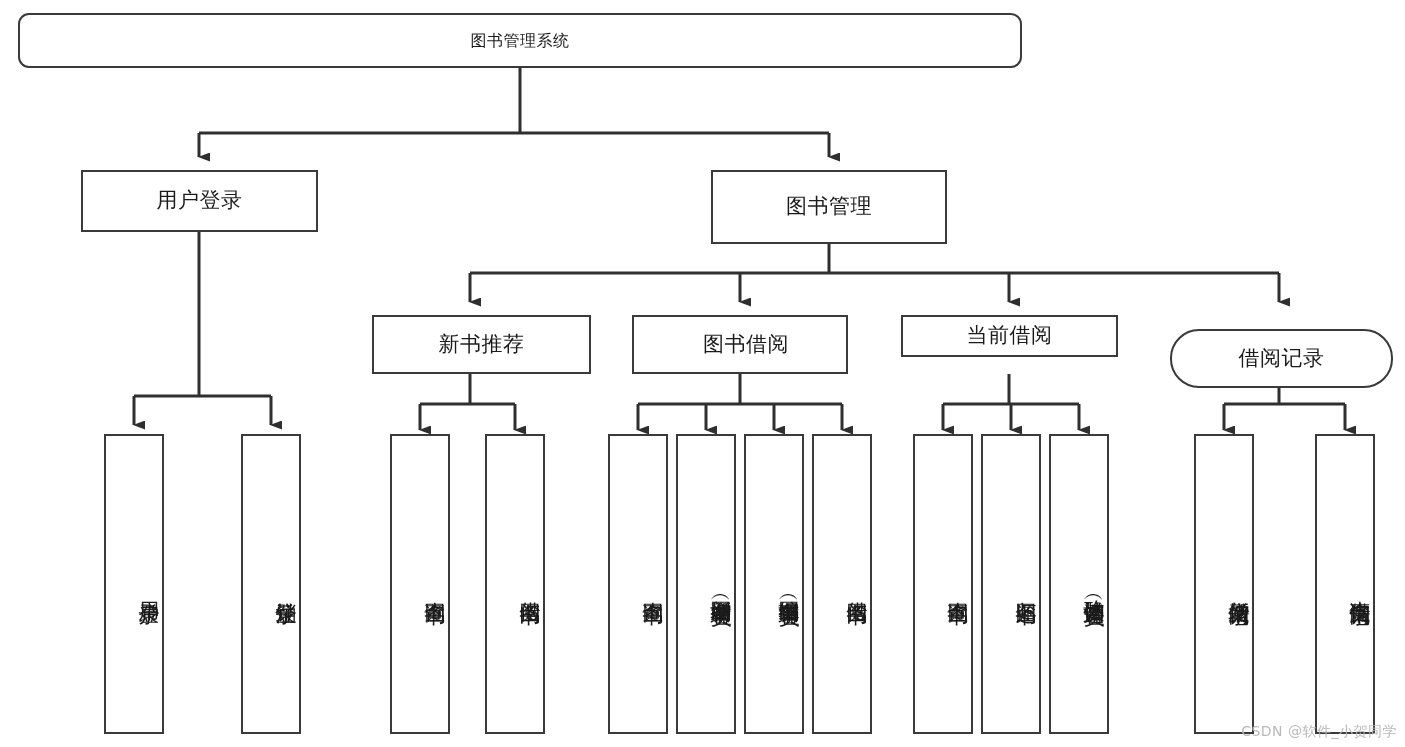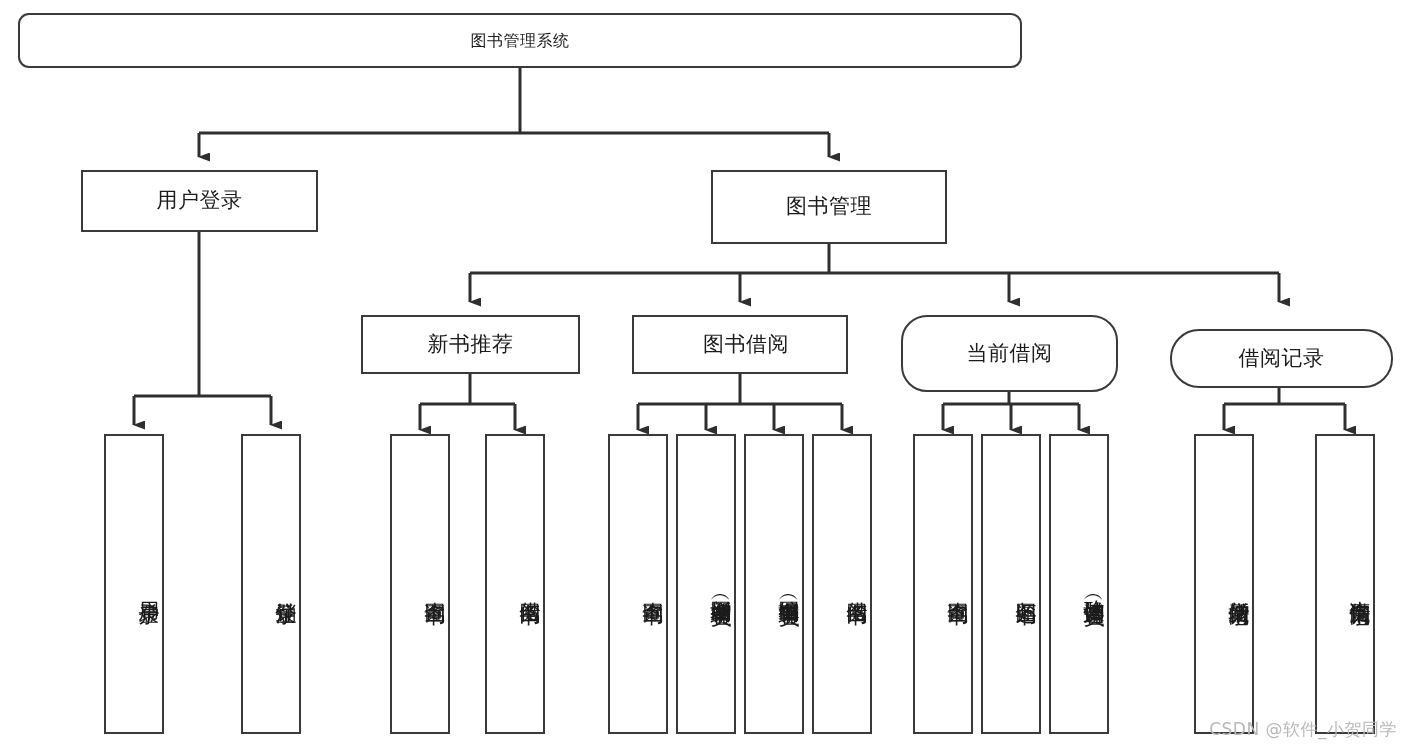--- a/index.html
+++ b/index.html
@@ -59,21 +59,21 @@
   }
   .node-v .vtext {
     writing-mode: vertical-rl;
     text-orientation: upright;
     display: block;
   }
   #watermark {
     position: absolute;
     right: 8px;
     bottom: 6px;
-    font-size: 17px;
+    font-size: 14px;
     color: #b9b9b9;
     letter-spacing: 0.5px;
     white-space: nowrap;
     user-select: none;
   }
 </style>
 </head>
 <body>
 
 <div id="diagram-root">
@@ -133,29 +133,29 @@
   </div>
 
   <div class="node node-h" style="left:81px; top:170px; width:237px; height:62px;">
     <span>用户登录</span>
   </div>
 
   <div class="node node-h" style="left:711px; top:170px; width:236px; height:74px;">
     <span>图书管理</span>
   </div>
 
-  <div class="node node-h" style="left:361px; top:315px; width:219px; height:59px;">
+  <div class="node node-h" style="left:372px; top:315px; width:219px; height:59px;">
     <span>新书推荐</span>
   </div>
 
   <div class="node node-h" style="left:632px; top:315px; width:216px; height:59px;padding-left:12px;">
     <span>图书借阅</span>
   </div>
 
-  <div class="node node-h" style="left:901px; top:315px; width:217px; height:77px;border-radius:26px;">
+  <div class="node node-h" style="left:901px; top:315px; width:217px; height:42px;">
     <span>当前借阅</span>
   </div>
 
   <div class="node node-h" style="left:1170px; top:329px; width:223px; height:59px;border-radius:29px;">
     <span>借阅记录</span>
   </div>
 
   <div class="node node-v" style="left:104px; top:434px; width:60px; height:300px;">
     <span class="vtext">用户登录</span>
   </div>

